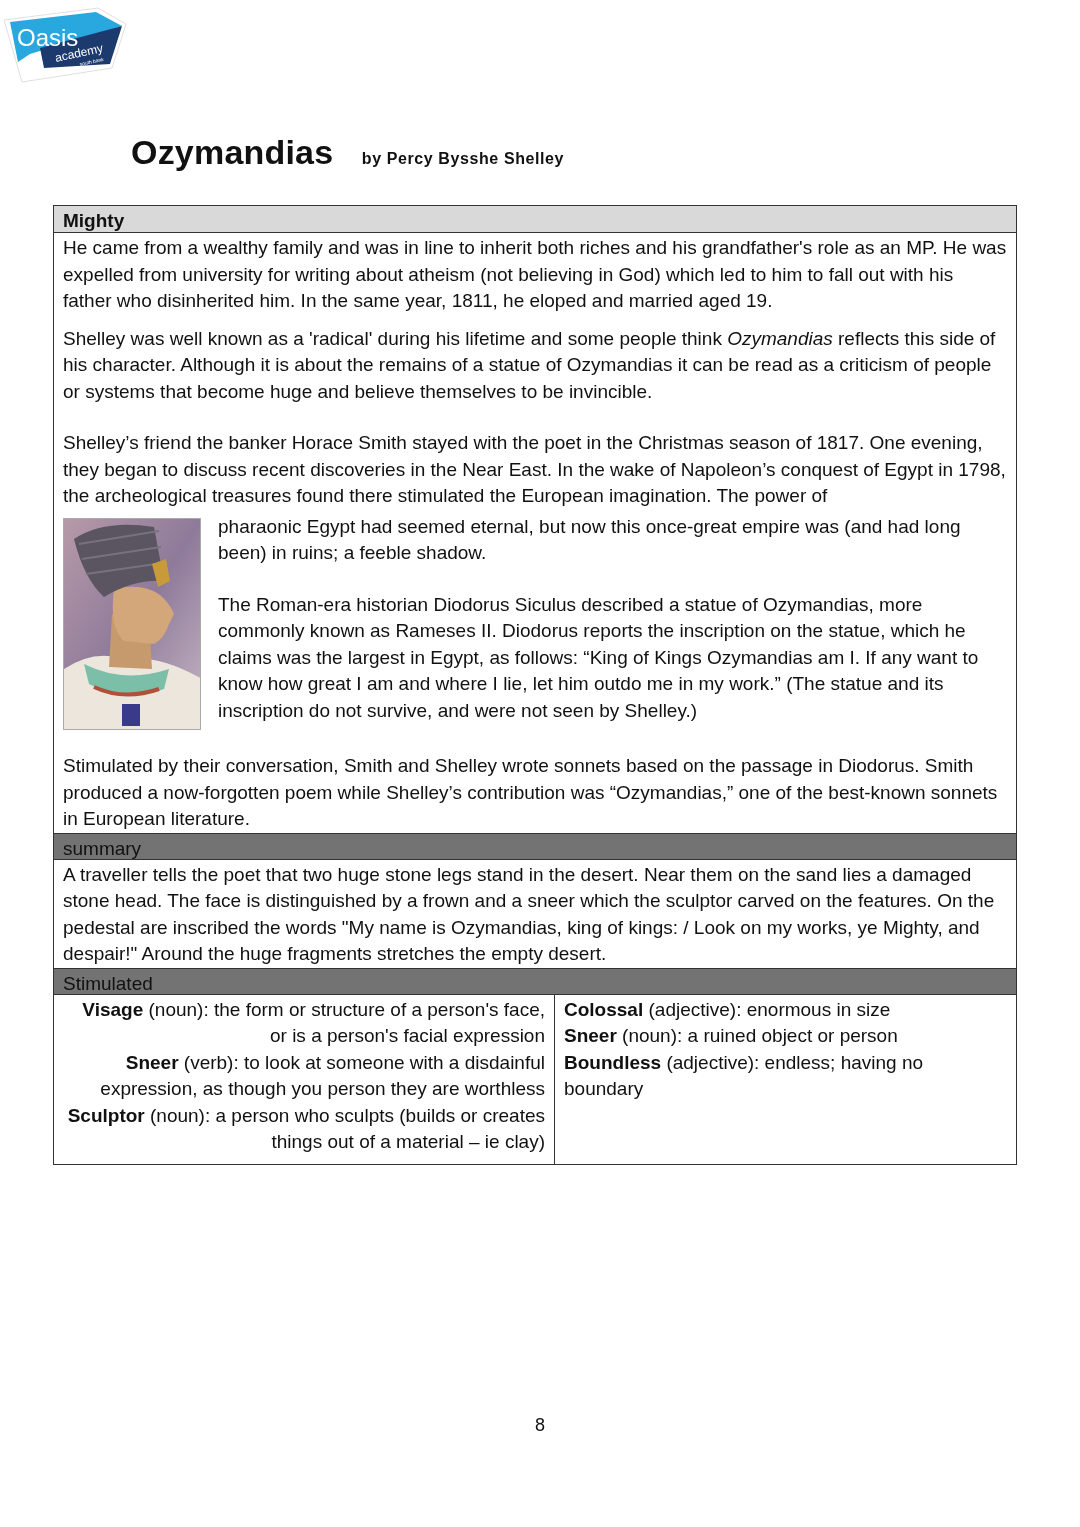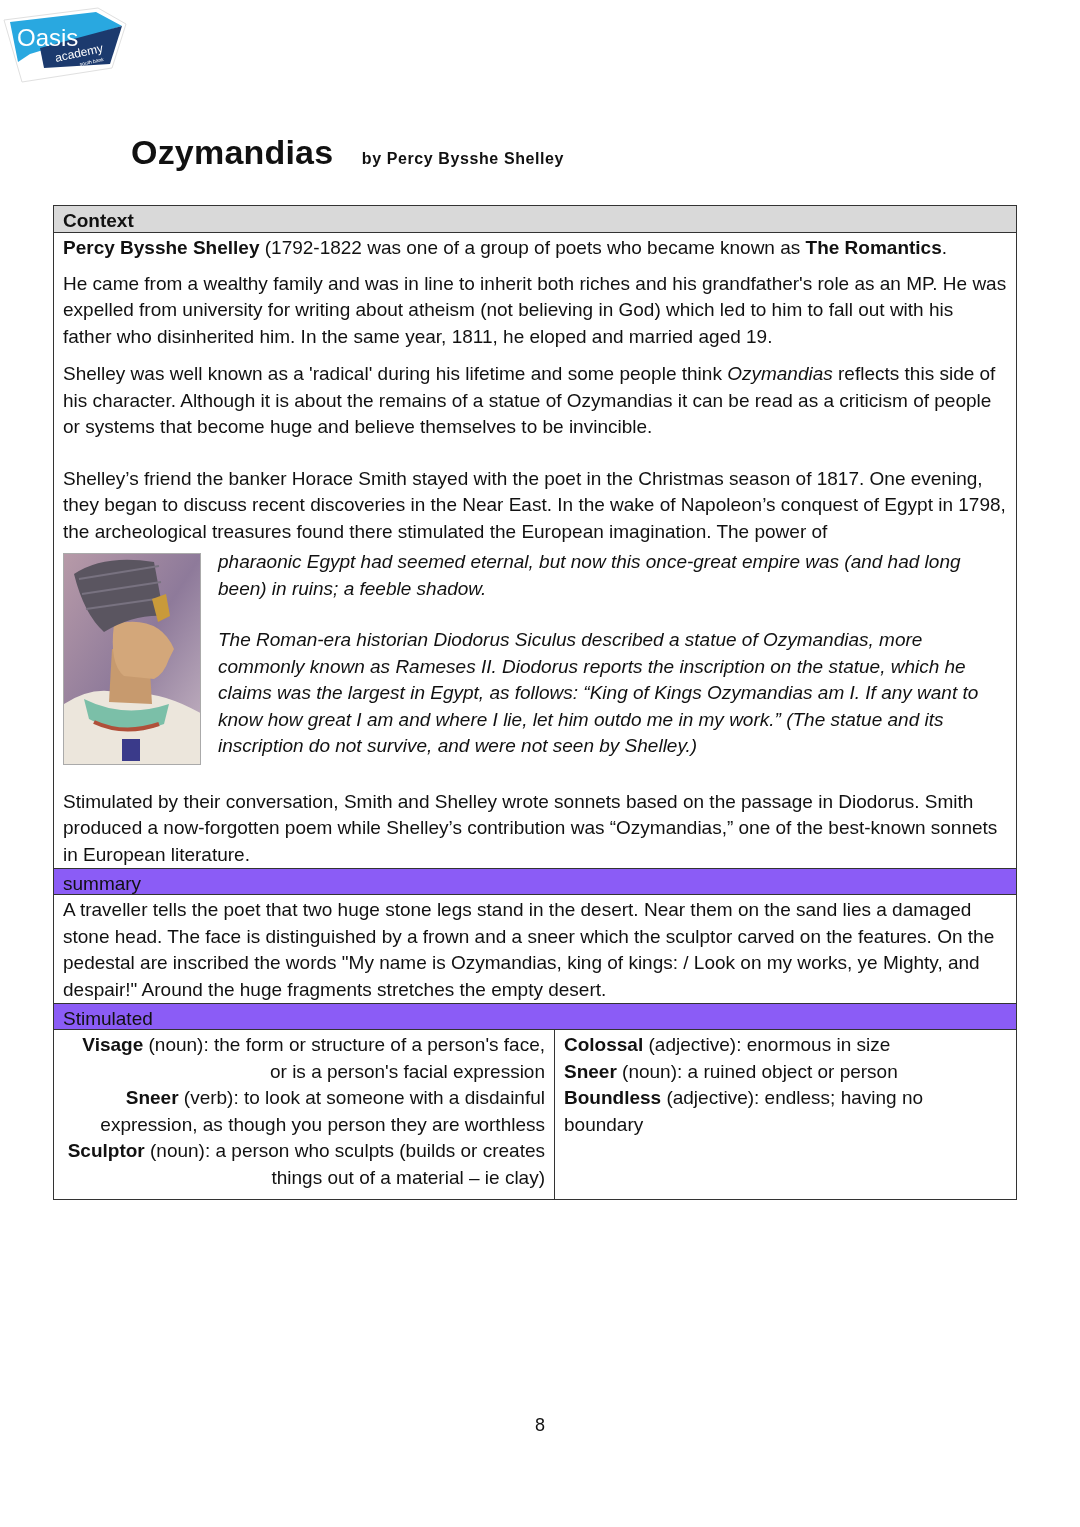--- a/index.html
+++ b/index.html
@@ -15,33 +15,33 @@
 
     .sheet {
       position: absolute; left: 53px; top: 205px; width: 964px;
       border: 1.5px solid #333333; box-sizing: border-box;
       font-size: 19px; line-height: 26.5px;
     }
     .hdr {
       background: #d9d9d9; border-bottom: 1.5px solid #333333;
       padding: 1px 9px 0 9px; height: 27px; box-sizing: border-box; line-height: 27px;
     }
-    .hdr.dark { background: #8b5cf6; }
+    .hdr.dark { background: #737373; }
     .hdr.bold { font-weight: bold; }
     .hdr.topline { border-top: 1.5px solid #333333; }
     .cell { padding: 2px 9px 0 9px; }
     .para { margin: 0 0 11px 0; }
     .para.gap { margin-top: 25px; }
     .para.last { margin-bottom: 0; }
     .imgwrap { display: flex; align-items: flex-start; }
     .pharaoh {
       width: 138px; height: 212px; margin-top: 4px; margin-right: 17px; flex: none;
       border: 1px solid #aaaaaa; box-sizing: border-box; overflow: hidden;
     }
-    .side { flex: 1; font-style: italic; }
+    .side { flex: 1; }
     .vocab { display: flex; border-top: 1.5px solid #333333; }
     .vcol { padding: 2px 9px 8px 9px; box-sizing: border-box; }
     .vcol.left { width: 501px; border-right: 1.5px solid #333333; text-align: right; }
     .vcol.right { flex: 1; }
     .term { font-weight: bold; }
     .pagenum { position: absolute; left: 0; width: 1080px; top: 1415px; text-align: center; font-size: 18px; }
   </style>
 </head>
 <body>
 
@@ -55,25 +55,22 @@
     <text x="80" y="60" font-family="Liberation Sans, sans-serif" font-size="5" fill="#ffffff" transform="rotate(-12 80 60)">south bank</text>
   </svg>
 </div>
 
 <div class="title-row">
   <span class="title">Ozymandias</span>
   <span class="byline">by Percy Bysshe Shelley</span>
 </div>
 
 <div class="sheet">
-  <div class="hdr bold">Context</div>
+  <div class="hdr bold">Mighty</div>
   <div class="cell">
-    <p class="para" style="margin-bottom:9px">
-      <b>Percy Bysshe Shelley</b><span> (1792-1822 was one of a group of poets who became known as </span><b>The Romantics</b><span>.</span>
-    </p>
     <p class="para">He came from a wealthy family and was in line to inherit both riches and his grandfather's role as an MP. He was expelled from university for writing about atheism (not believing in God) which led to him to fall out with his father who disinherited him. In the same year, 1811, he eloped and married aged 19.</p>
     <p class="para">
       <span>Shelley was well known as a 'radical' during his lifetime and some people think </span><i>Ozymandias</i><span> reflects this side of his character. Although it is about the remains of a statue of Ozymandias  it can be read as a criticism of people or systems that become huge and believe themselves to be invincible.</span>
     </p>
     <p class="para gap" style="margin-bottom:4px">Shelley’s friend the banker Horace Smith stayed with the poet in the Christmas season of 1817. One evening, they began to discuss recent discoveries in the Near East. In the wake of Napoleon’s conquest of Egypt in 1798, the archeological treasures found there stimulated the European imagination. The power of</p>
     <div class="imgwrap">
       <div class="pharaoh">
         <svg width="138" height="212" viewBox="0 0 138 212">
           <defs>
             <linearGradient id="bg" x1="0" y1="0" x2="1" y2="1">

